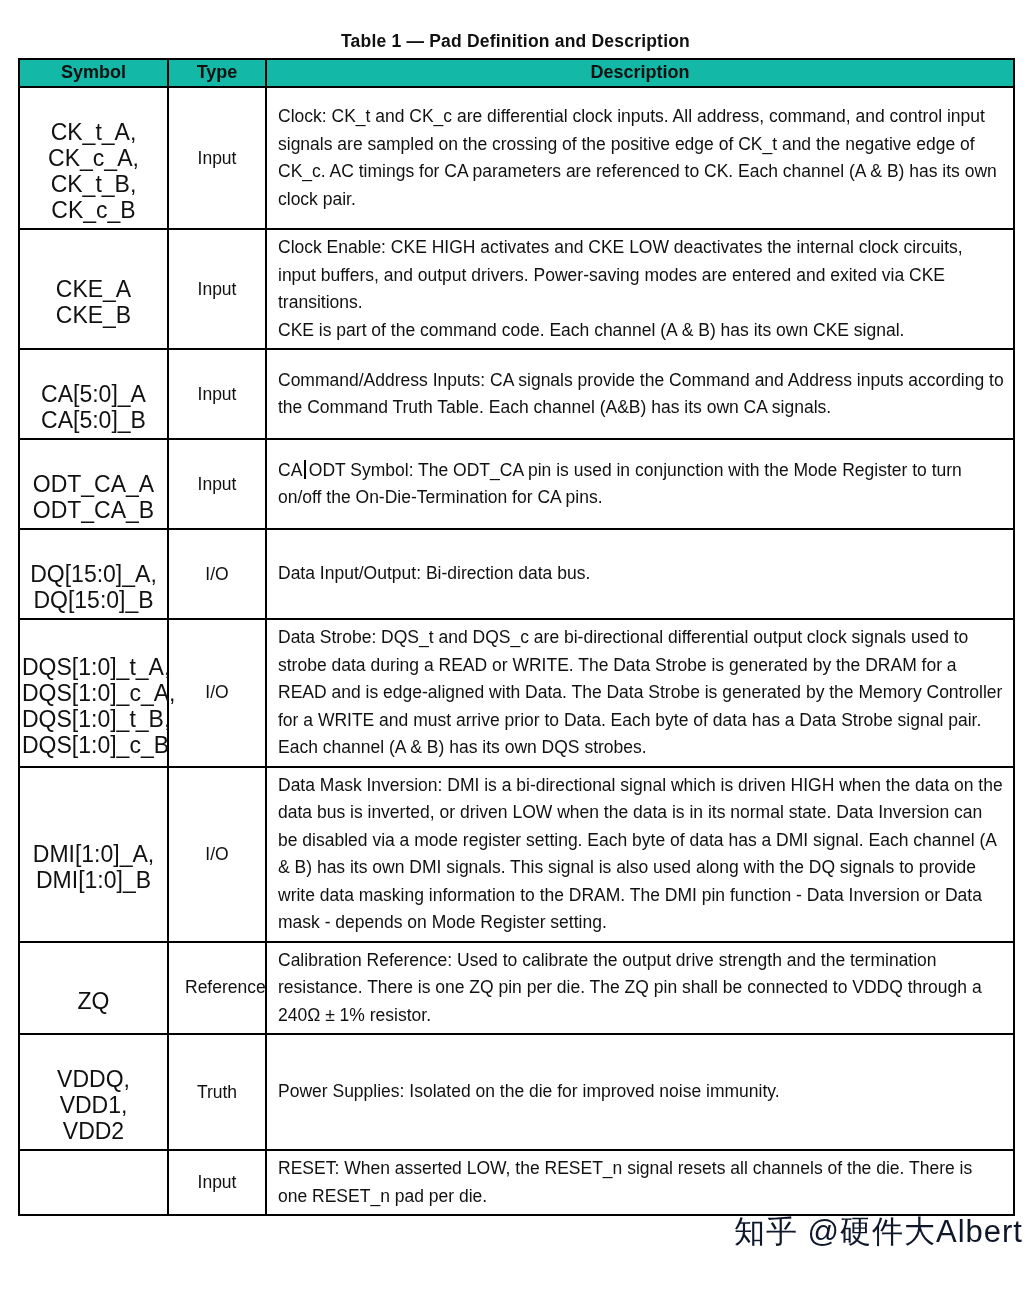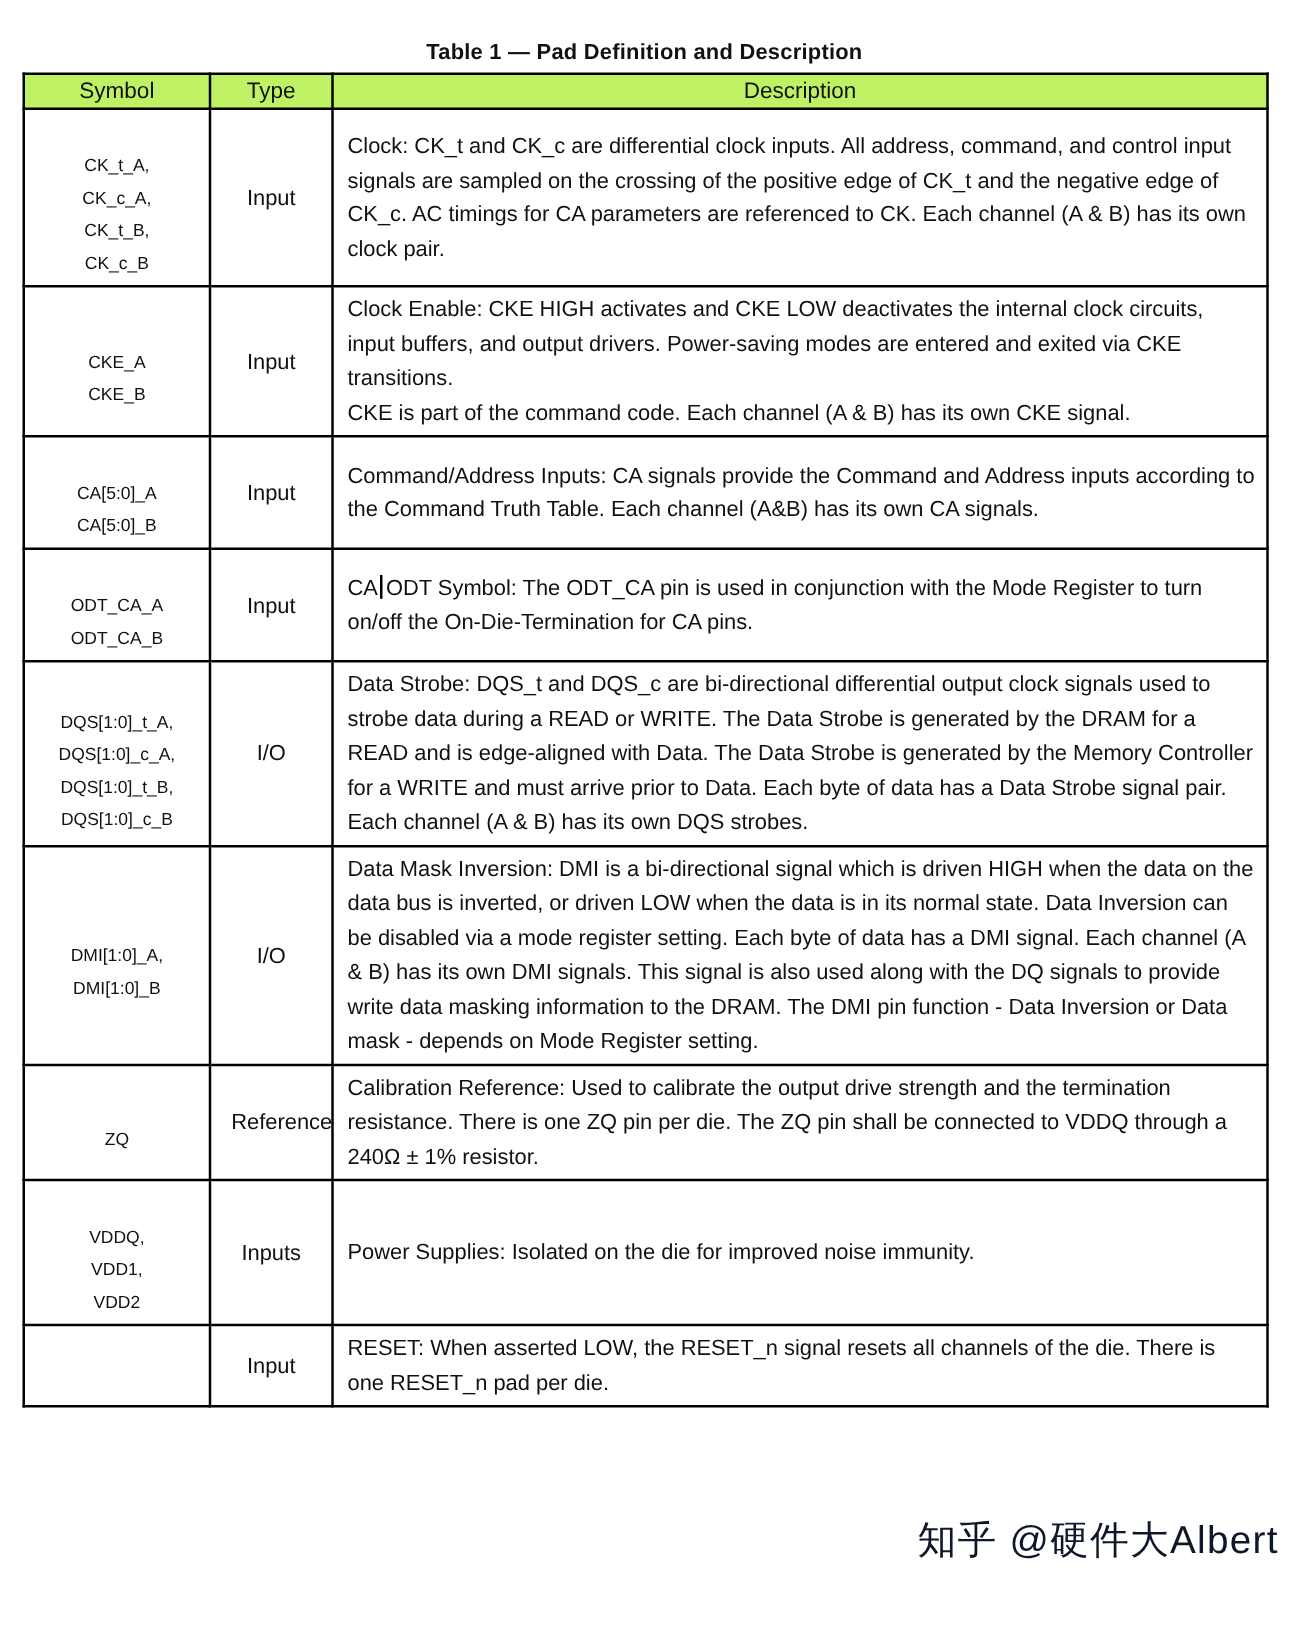--- a/index.html
+++ b/index.html
@@ -24,30 +24,30 @@
     width:995px;
     margin:6px 0 0 18px;
   }
   table.pad-table col.c-symbol { width:149px; }
   table.pad-table col.c-type   { width:98px; }
   table.pad-table col.c-desc   { width:748px; }
   table.pad-table th, table.pad-table td {
     border:2px solid #000000;
   }
   table.pad-table th {
-    background:#bef264;
+    background:#14b8a6;
     font-size:18px;
-    font-weight:normal;
+    font-weight:bold;
     padding:2px 0 3px 0;
     text-align:center;
   }
   td.symbol-cell {
     text-align:center;
     vertical-align:middle;
-    font-size:14px;
+    font-size:23px;
     line-height:26px;
     white-space:pre-line;
     padding:5px 2px;
   }
   td.type-cell {
     text-align:center;
     vertical-align:middle;
     font-size:17.5px;
     padding:2px 16px;
   }
@@ -140,20 +140,32 @@
     </td>
     <td class="type-cell">
       <span>Input</span>
     </td>
     <td class="desc-cell">
       <span class="desc-bold">CA</span><span class="text-cursor"></span><span class="desc-bold">ODT Symbol:</span><span class="desc-text"> The ODT_CA pin is used in conjunction with the Mode Register to turn on/off the On-Die-Termination for CA pins.</span>
     </td>
   </tr>
       <tr>
     <td class="symbol-cell">
+      <span>DQ[15:0]_A,
+DQ[15:0]_B</span>
+    </td>
+    <td class="type-cell">
+      <span>I/O</span>
+    </td>
+    <td class="desc-cell">
+      <span class="desc-bold">Data Input/Output:</span><span class="desc-text"> Bi-direction data bus.</span>
+    </td>
+  </tr>
+      <tr>
+    <td class="symbol-cell">
       <span>DQS[1:0]_t_A,
 DQS[1:0]_c_A,
 DQS[1:0]_t_B,
 DQS[1:0]_c_B</span>
     </td>
     <td class="type-cell">
       <span>I/O</span>
     </td>
     <td class="desc-cell">
       <span class="desc-bold">Data Strobe:</span><span class="desc-text"> DQS_t and DQS_c are bi-directional differential output clock signals used to strobe data during a READ or WRITE. The Data Strobe is generated by the DRAM for a READ and is edge-aligned with Data. The Data Strobe is generated by the Memory Controller for a WRITE and must arrive prior to Data. Each byte of data has a Data Strobe signal pair. Each channel (A &amp; B) has its own DQS strobes.</span>
@@ -182,21 +194,21 @@
       <span class="desc-bold">Calibration Reference:</span><span class="desc-text"> Used to calibrate the output drive strength and the termination resistance. There is one ZQ pin per die. The ZQ pin shall be connected to VDDQ through a 240Ω ± 1% resistor.</span>
     </td>
   </tr>
       <tr>
     <td class="symbol-cell">
       <span>VDDQ,
 VDD1,
 VDD2</span>
     </td>
     <td class="type-cell">
-      <span>Inputs</span>
+      <span>Truth</span>
     </td>
     <td class="desc-cell">
       <span class="desc-bold">Power Supplies:</span><span class="desc-text"> Isolated on the die for improved noise immunity.</span>
     </td>
   </tr>
       <tr>
     <td class="symbol-cell">
       
     </td>
     <td class="type-cell">

